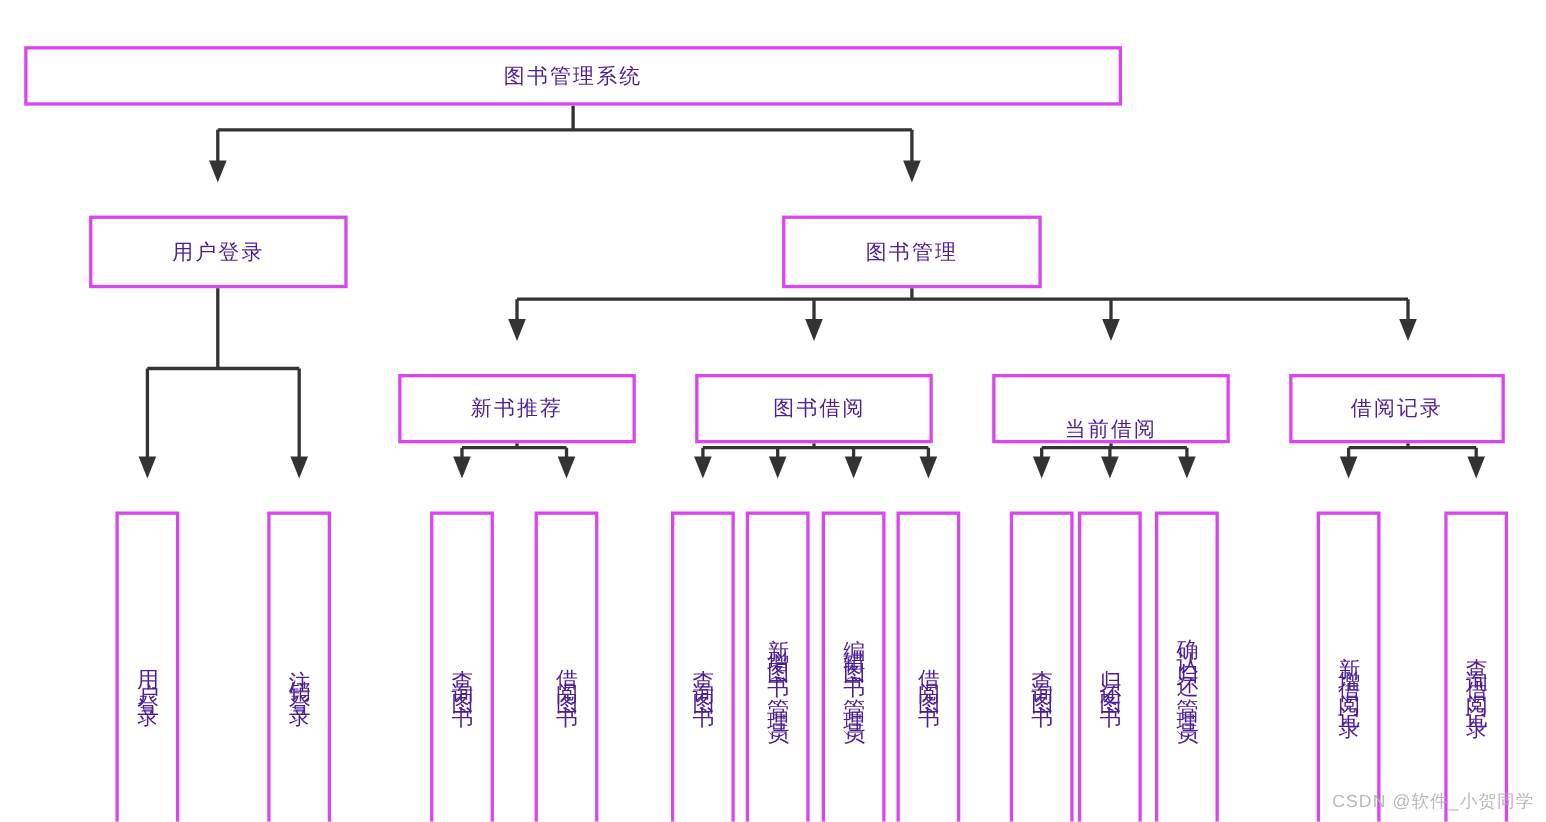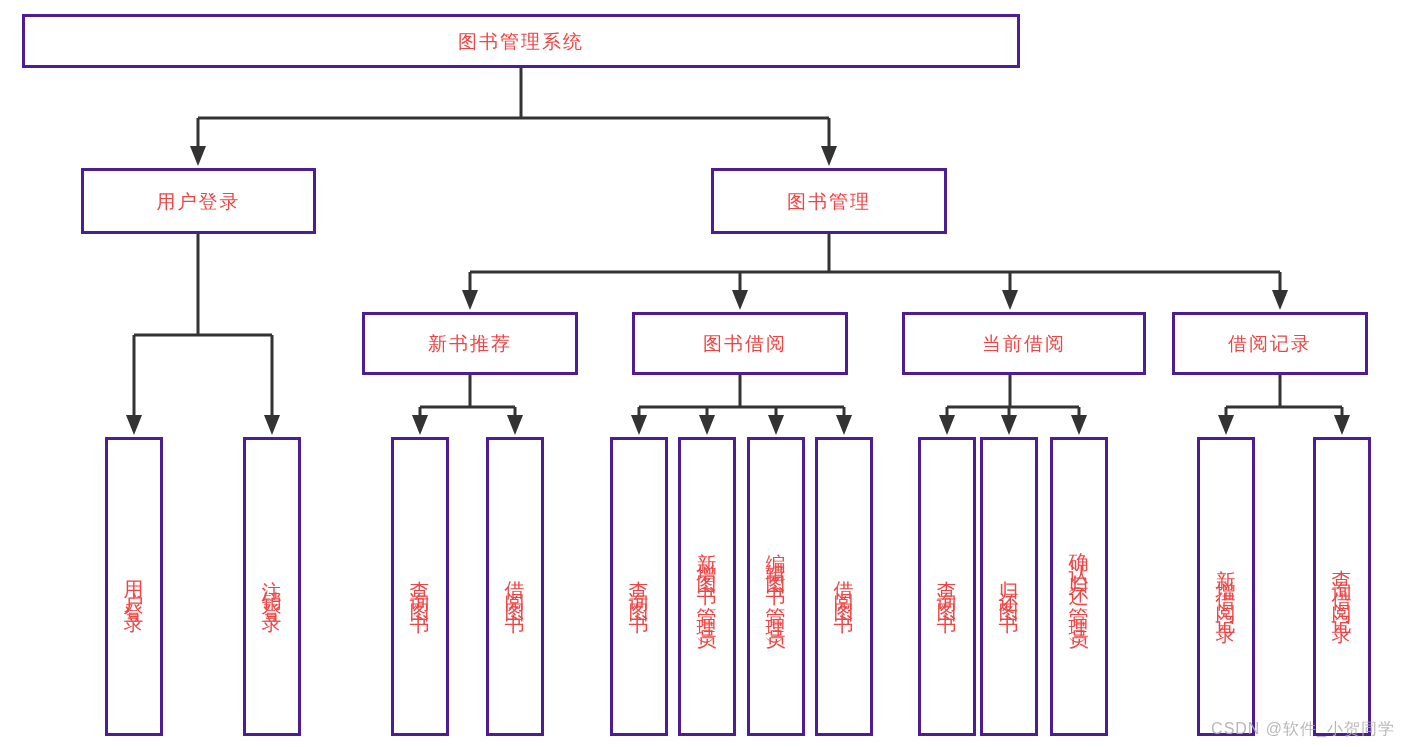--- a/index.html
+++ b/index.html
@@ -14,47 +14,48 @@
   #wires {
     position: absolute;
     left: 0; top: 0;
     width: 1405px; height: 747px;
     z-index: 1;
   }
   .node {
     position: absolute;
     box-sizing: border-box;
     background: #ffffff;
-    border: 3px solid #4c1d95;
-    color: #ef4444;
+    border: 3px solid #d946ef;
+    color: #4c1d95;
     display: flex;
     align-items: center;
     justify-content: center;
     z-index: 2;
     font-size: 19px;
     letter-spacing: 2px;
     line-height: 1;
     white-space: nowrap;
+    margin-top: 28px;
   }
   .node .vtext {
     writing-mode: vertical-lr;
     text-orientation: mixed;
     letter-spacing: 11px;
     font-size: 20px;
     line-height: 1;
   }
   
   .n-root  { left: 22px;   top: 14px;  width: 998px; height: 54px; }
   
   .n-user  { left: 81px;   top: 168px; width: 235px; height: 66px; }
   .n-book  { left: 711px;  top: 168px; width: 236px; height: 66px; align-items: center; }
   
   .n-l3a   { left: 362px;  top: 312px; width: 216px; height: 63px; }
   .n-l3b   { left: 632px;  top: 312px; width: 216px; height: 63px; padding-left: 10px; }
-  .n-l3c   { left: 902px;  top: 312px; width: 244px; height: 63px; }
+  .n-l3c   { left: 902px;  top: 312px; width: 216px; height: 63px; align-items: flex-end; }
   .n-l3d   { left: 1172px; top: 312px; width: 196px; height: 63px; }
   
   .leaf    { width: 58px; height: 299px; top: 437px; }
   .n-u1 { left: 105px; }  .n-u2 { left: 243px; }
   .n-a1 { left: 391px; }  .n-a2 { left: 486px; }
   .n-b1 { left: 610px; }  .n-b2 { left: 678px; }
   .n-b3 { left: 747px; }  .n-b4 { left: 815px; }
   .n-c1 { left: 918px; }  .n-c2 { left: 980px; }
   .n-c3 { left: 1050px; }
   .n-d1 { left: 1197px; } .n-d2 { left: 1313px; }

